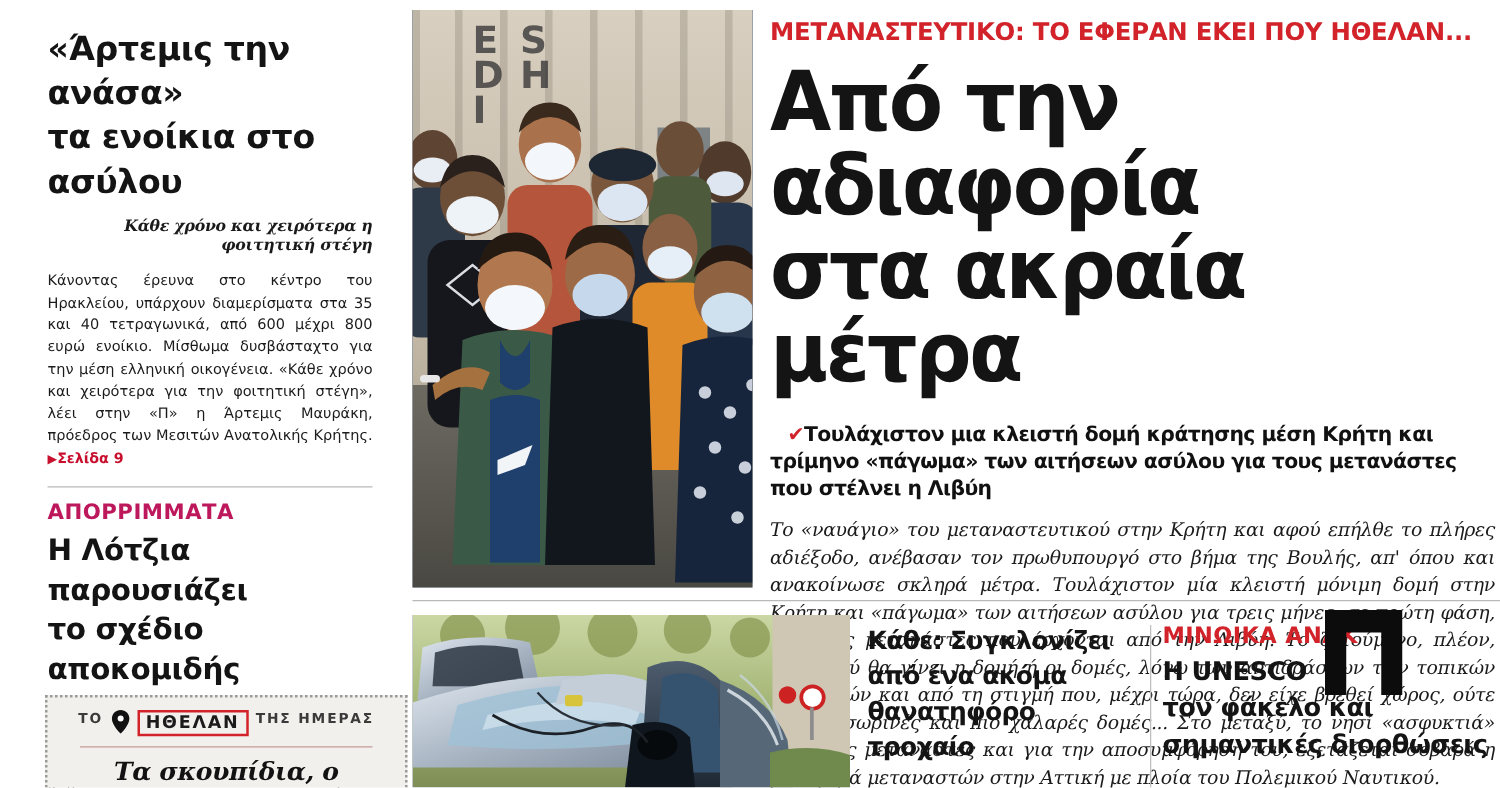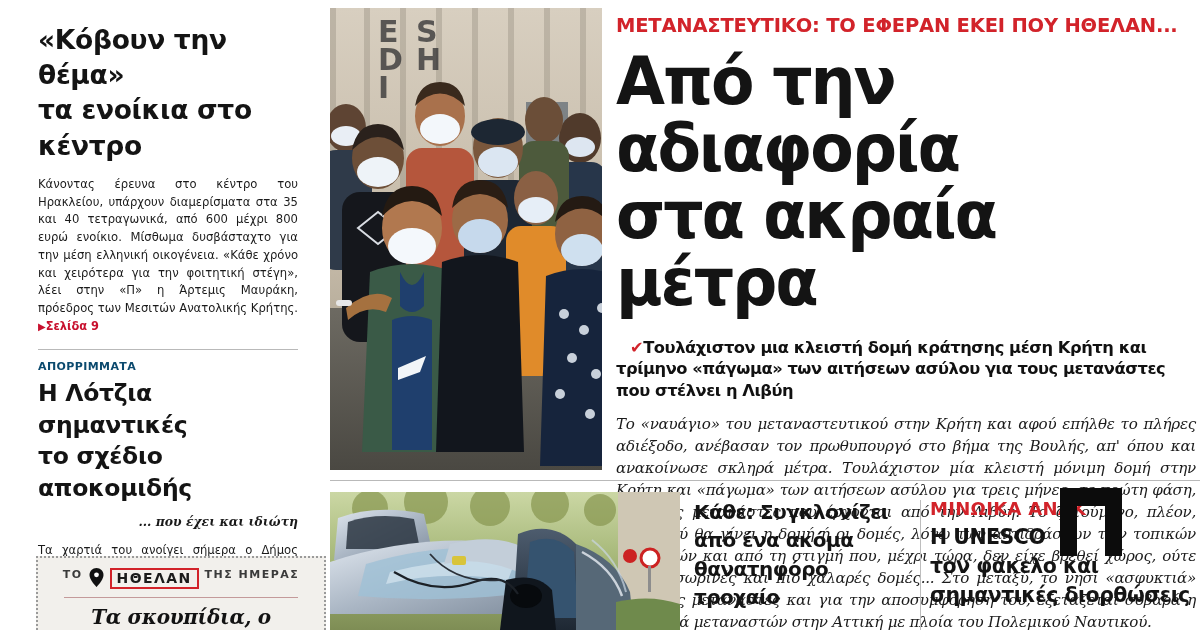--- a/index.html
+++ b/index.html
@@ -52,22 +52,22 @@
   }
   .tri { color:#c8102e; font-size: 10px; }
 
   .rule {
     border: 0; border-top: 1px solid #b9b9b9;
     margin: 13px 0 10px 0;
   }
   .kicker {
     font-family: "DejaVu Sans", sans-serif;
     font-weight: 700;
-    font-size: 11px;
-    color: #0c4a6e;
+    font-size: 17px;
+    color: #be185d;
     letter-spacing: 0.4px;
   }
   .sec-head {
     font-family: "DejaVu Sans", sans-serif;
     font-weight: 700;
     font-size: 23.5px;
     line-height: 1.36;
     color: #141414;
     margin-top: 5px;
     letter-spacing: -0.3px;
@@ -247,35 +247,36 @@
 </style>
 </head>
 <body>
 
 <div class="page">
 
   <div class="left-col">
 
     <div>
       <div class="lead-head">
-        <div>«Κόβουν την θέμα»</div>
-        <div>τα ενοίκια στο κέντρο</div>
+        <div>«Άρτεμις την ανάσα»</div>
+        <div>τα ενοίκια στο ασύλου</div>
       </div>
+      <div class="lead-sub">Κάθε χρόνο και χειρότερα η φοιτητική στέγη</div>
       <div class="body-text">
         <span>Κάνοντας έρευνα στο κέντρο του Ηρακλείου, υπάρχουν διαμερίσματα στα 35 και 40 τετραγωνικά, από 600 μέχρι 800 ευρώ ενοίκιο. Μίσθωμα δυσβάσταχτο για την μέση ελληνική οικογένεια. «Κάθε χρόνο και χειρότερα για την φοιτητική στέγη», λέει στην «Π» η Άρτεμις Μαυράκη, πρόεδρος των Μεσιτών Ανατολικής Κρήτης.</span>
         <span class="page-ref"><span class="tri">▶</span><span>Σελίδα 9</span></span>
       </div>
     </div>
 
     <hr class="rule">
 
     <div>
       <div class="kicker">ΑΠΟΡΡΙΜΜΑΤΑ</div>
       <div class="sec-head">
-        <div>Η Λότζια σημαντικές</div>
+        <div>Η Λότζια παρουσιάζει</div>
         <div>το σχέδιο αποκομιδής</div>
       </div>
       <div class="sec-sub">... που έχει και ιδιώτη</div>
       <div class="body-text">
         <span>Τα χαρτιά του ανοίγει σήμερα ο Δήμος Ηρακλείου για το «καυτό» πρόβλημα της Καθαριότητας, το οποίο έχει προκαλέσει θύελλα αντιδράσεων από την τοπική κοινωνία, η οποία εκφράζει τη σφοδρή δυσαρέσκειά της για την εικόνα που εμφανίζουν οι δρόμοι της πόλης. Μόλις λίγες ώρες πριν το κρίσιμο αυτό θέμα παρουσιαστεί δημόσια, έγινε συζήτηση και ενημέρωση στη Δημοτική Ομάδα της παράταξης, που συγκλήθηκε χθες το απόγευμα.</span>
         
       </div>
     </div>
   </div>
 

